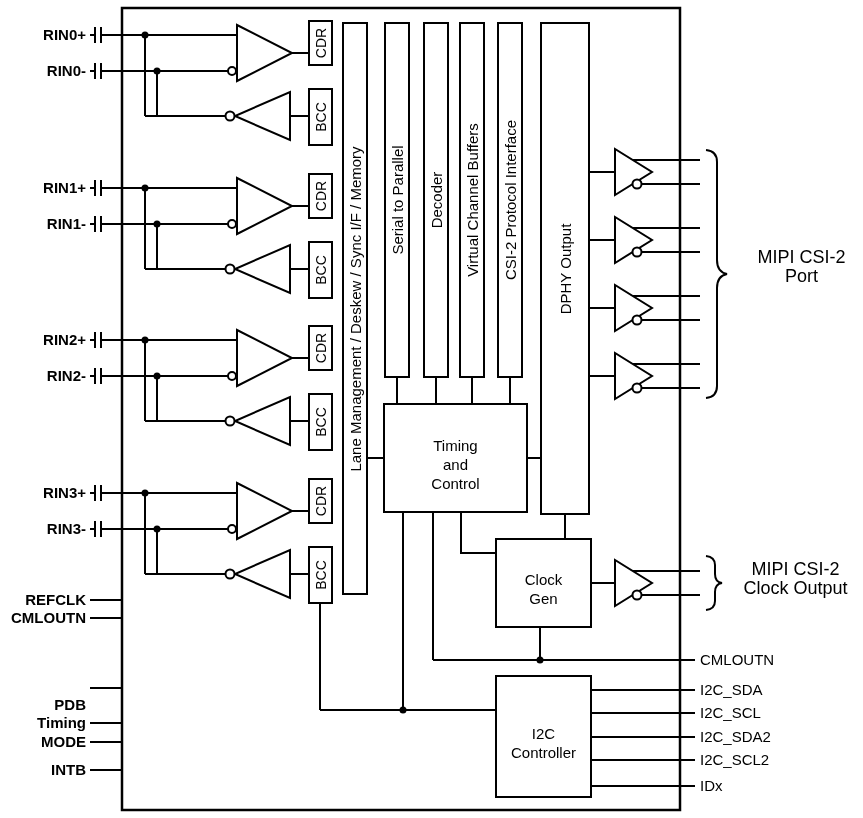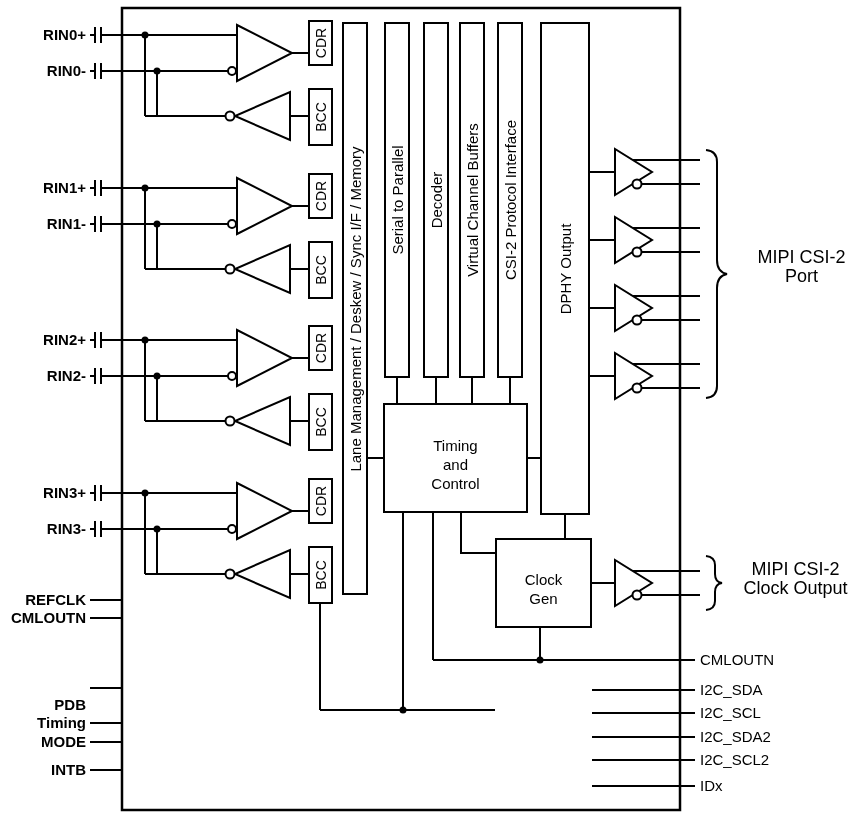--- a/index.html
+++ b/index.html
@@ -169,20 +169,24 @@
 
   <div class="box hbox" style="left:383px;top:403px;width:145px;height:110px">
       <span>Timing
 and
 Control</span>
     </div>
   <div class="box hbox" style="left:495px;top:538px;width:97px;height:90px">
       <span>Clock
 Gen</span>
     </div>
+  <div class="box hbox" style="left:495px;top:675px;width:97px;height:123px">
+      <span>I2C
+Controller</span>
+    </div>
 
   <div class="pin left" style="top:26px">RIN0+</div>
   <div class="pin left" style="top:62px">RIN0-</div>
   <div class="pin left" style="top:179px">RIN1+</div>
   <div class="pin left" style="top:215px">RIN1-</div>
   <div class="pin left" style="top:331px">RIN2+</div>
   <div class="pin left" style="top:367px">RIN2-</div>
   <div class="pin left" style="top:484px">RIN3+</div>
   <div class="pin left" style="top:520px">RIN3-</div>
   <div class="pin left" style="top:591px">REFCLK</div>

